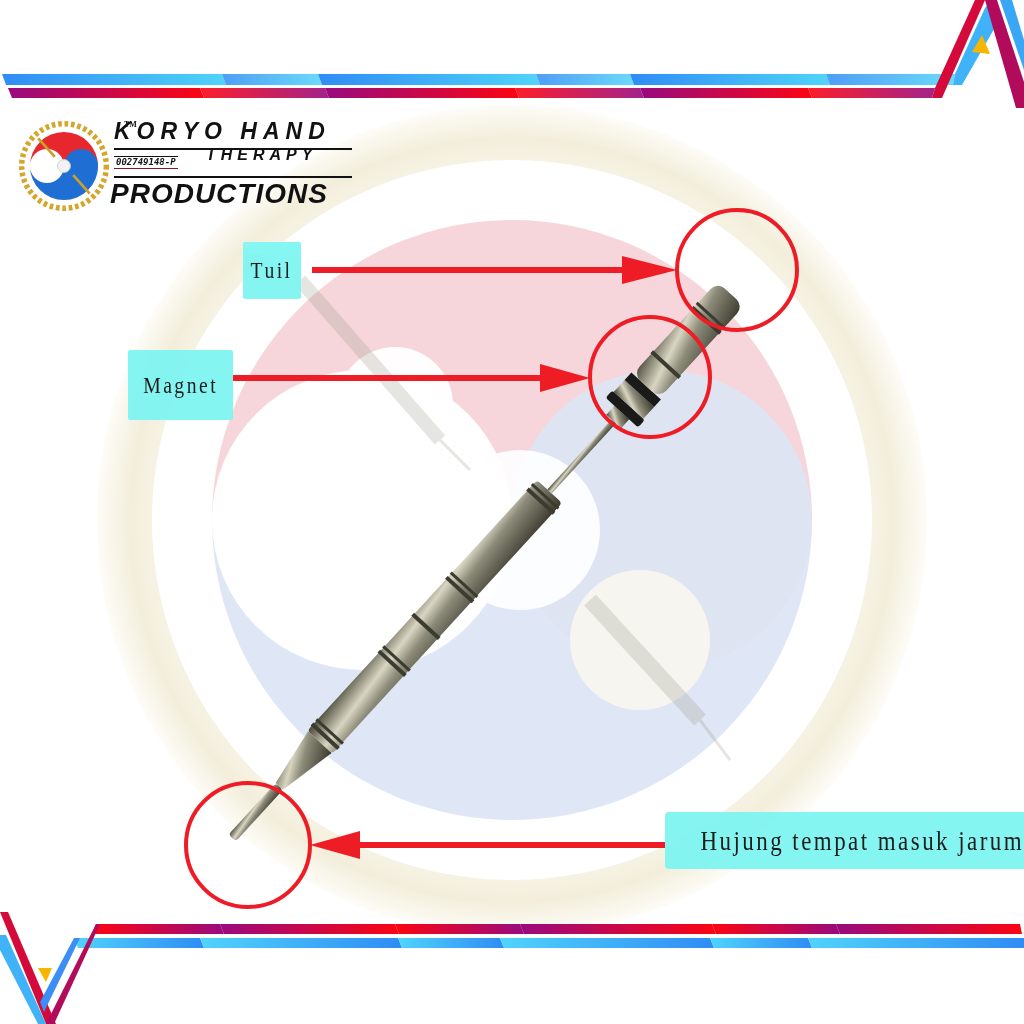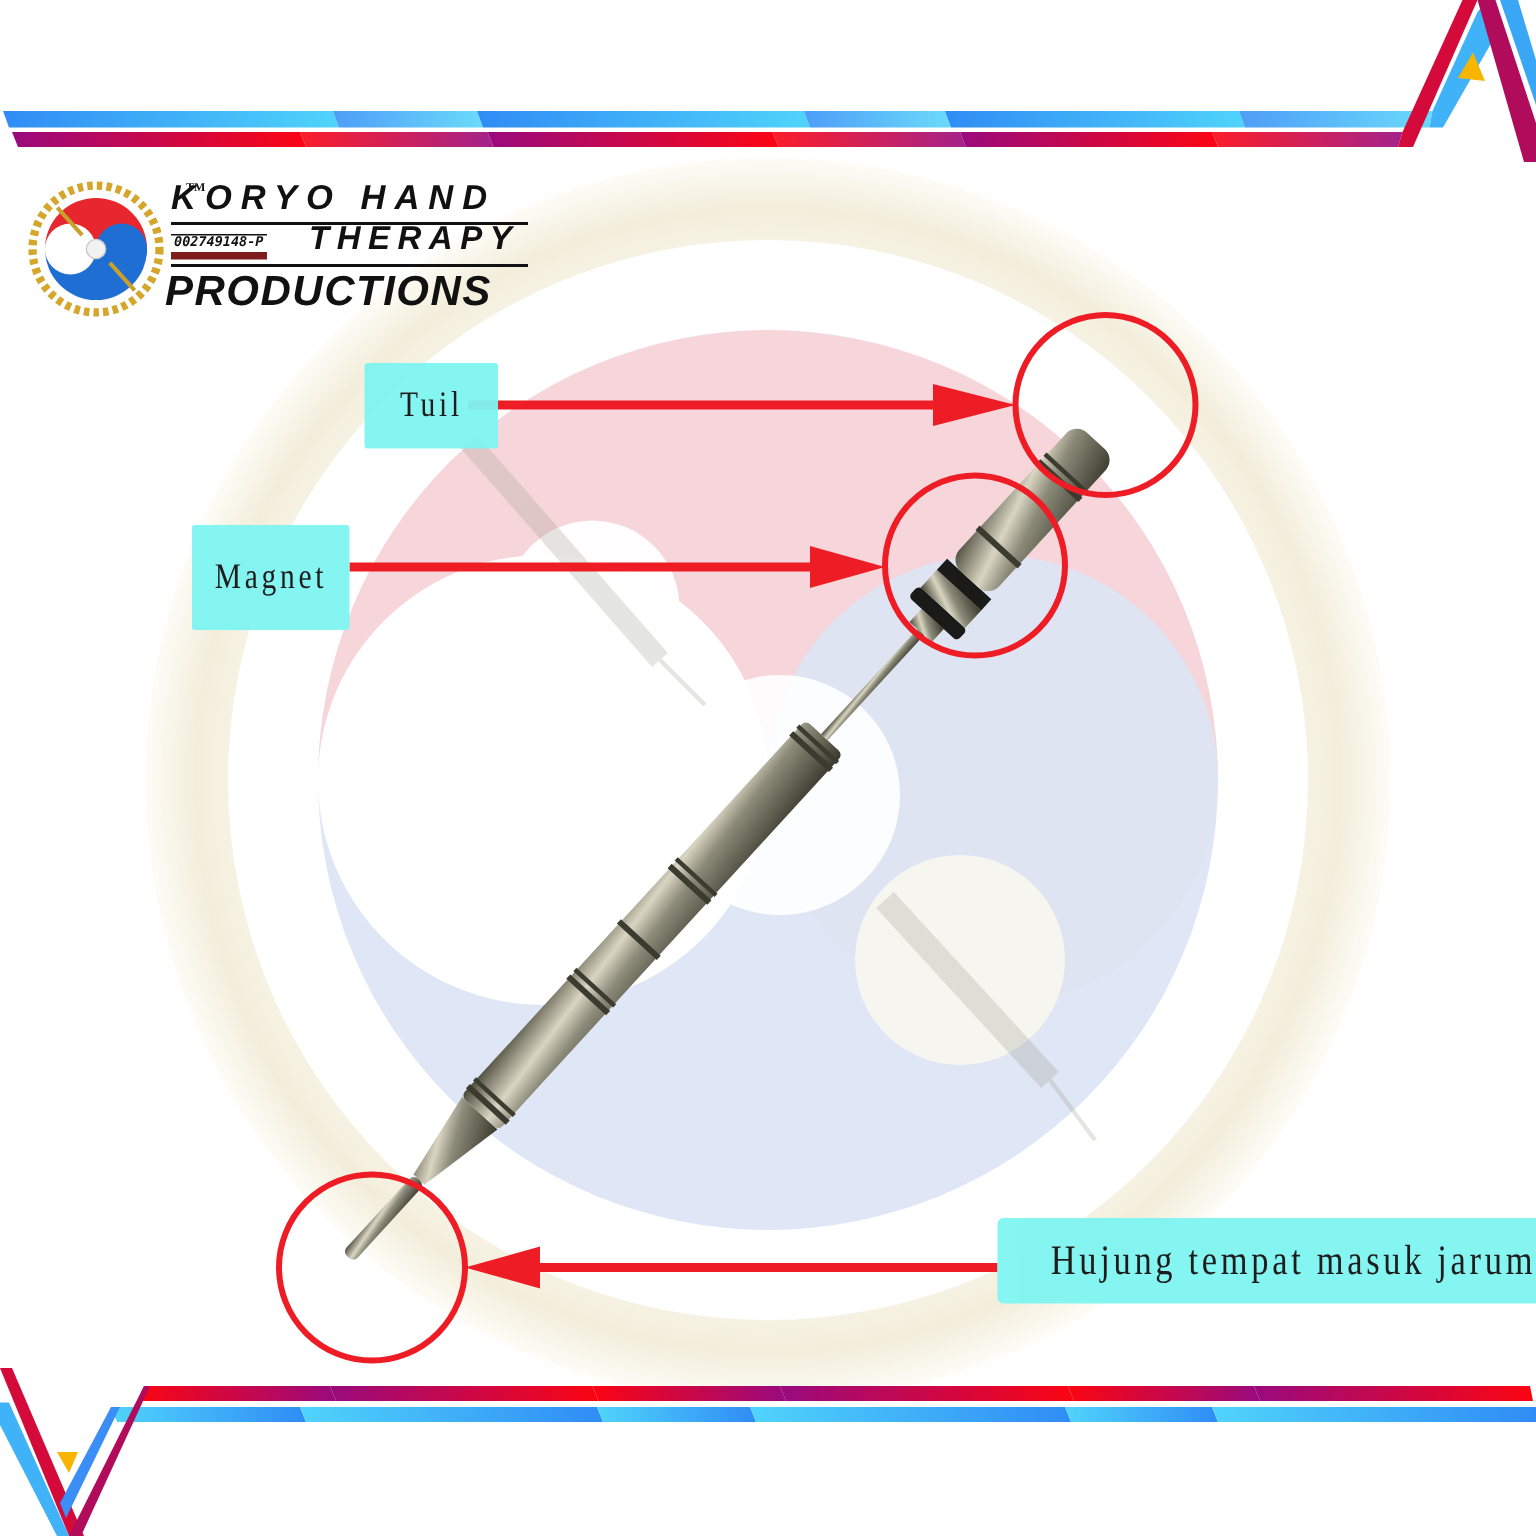--- a/index.html
+++ b/index.html
@@ -20,35 +20,35 @@
   }
   .logo-line1, .logo-line2b, .logo-line3 {
     position: absolute; font-family: Liberation Sans, sans-serif;
     font-weight: bold; font-style: italic; color: #111; letter-spacing: 2px;
     white-space: nowrap;
   }
   .logo-line1 { left: 96px; top: 0px; font-size: 23px; letter-spacing: 6px; }
   .logo-line2a {
     position: absolute; left: 96px; top: 38px; font-size: 9px; font-weight: bold;
     font-family: "DejaVu Sans Mono", monospace; font-style: italic; color: #111;
-    border-top: 1px solid #111; border-bottom: 5px solid #7f1d1d; padding: 0 2px; line-height: 11px;
-  }
-  .logo-line2b { left: 188px; top: 28px; font-size: 22px; letter-spacing: 5px; }
+    border-top: 1px solid #111; border-bottom: 1px solid #7f1d1d; padding: 0 2px; line-height: 11px;
+  }
+  .logo-line2b { left: 188px; top: 28px; font-size: 16px; letter-spacing: 5px; }
   .logo-line3 { left: 92px; top: 60px; font-size: 28px; letter-spacing: 1px; }
   .logo-rule { position: absolute; height: 2px; background: #111; }
 
   
   .label {
     position: absolute; background: #7ff5f2; opacity: 0.95;
     display: flex; align-items: center; justify-content: center;
     color: #111; font-family: "Liberation Serif", serif;
     letter-spacing: 3px; border-radius: 2px;
   }
   .label span { transform: scaleX(0.82); display: inline-block; white-space: nowrap; }
-  .label-tuil { left: 243px; top: 242px; width: 89px; height: 57px; font-size: 24px; }
+  .label-tuil { left: 243px; top: 242px; width: 58px; height: 57px; font-size: 24px; }
   .label-magnet { left: 128px; top: 350px; width: 105px; height: 70px; font-size: 24px; }
   .label-hujung { left: 665px; top: 812px; width: 366px; height: 57px; font-size: 28px; border-radius: 4px; padding-left: 14px; }
 </style>
 </head>
 <body>
 
 <div class="stage">
 
   <svg class="layer" width="1024" height="1024" viewBox="0 0 1024 1024">
     <defs>

